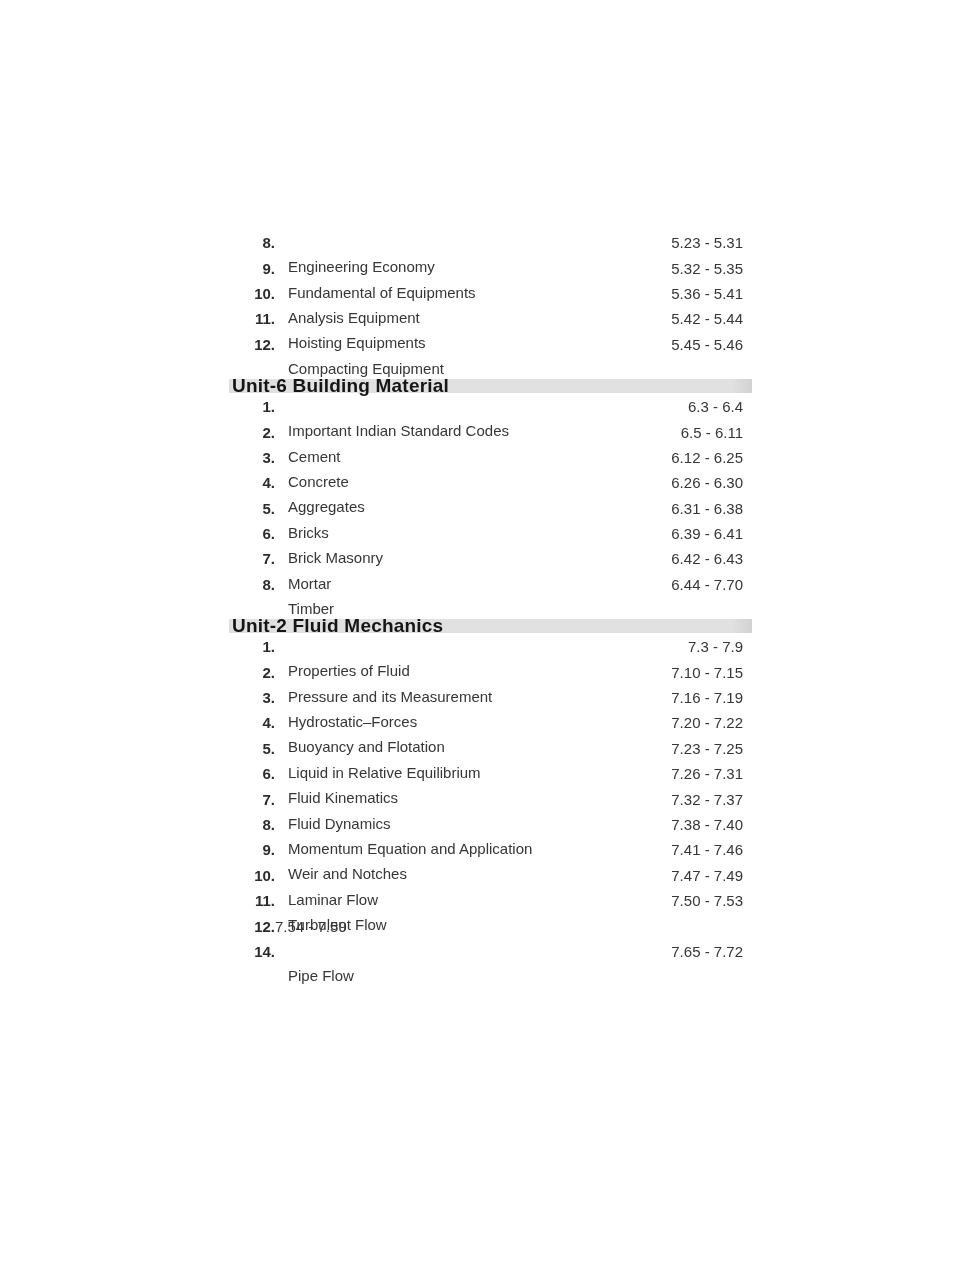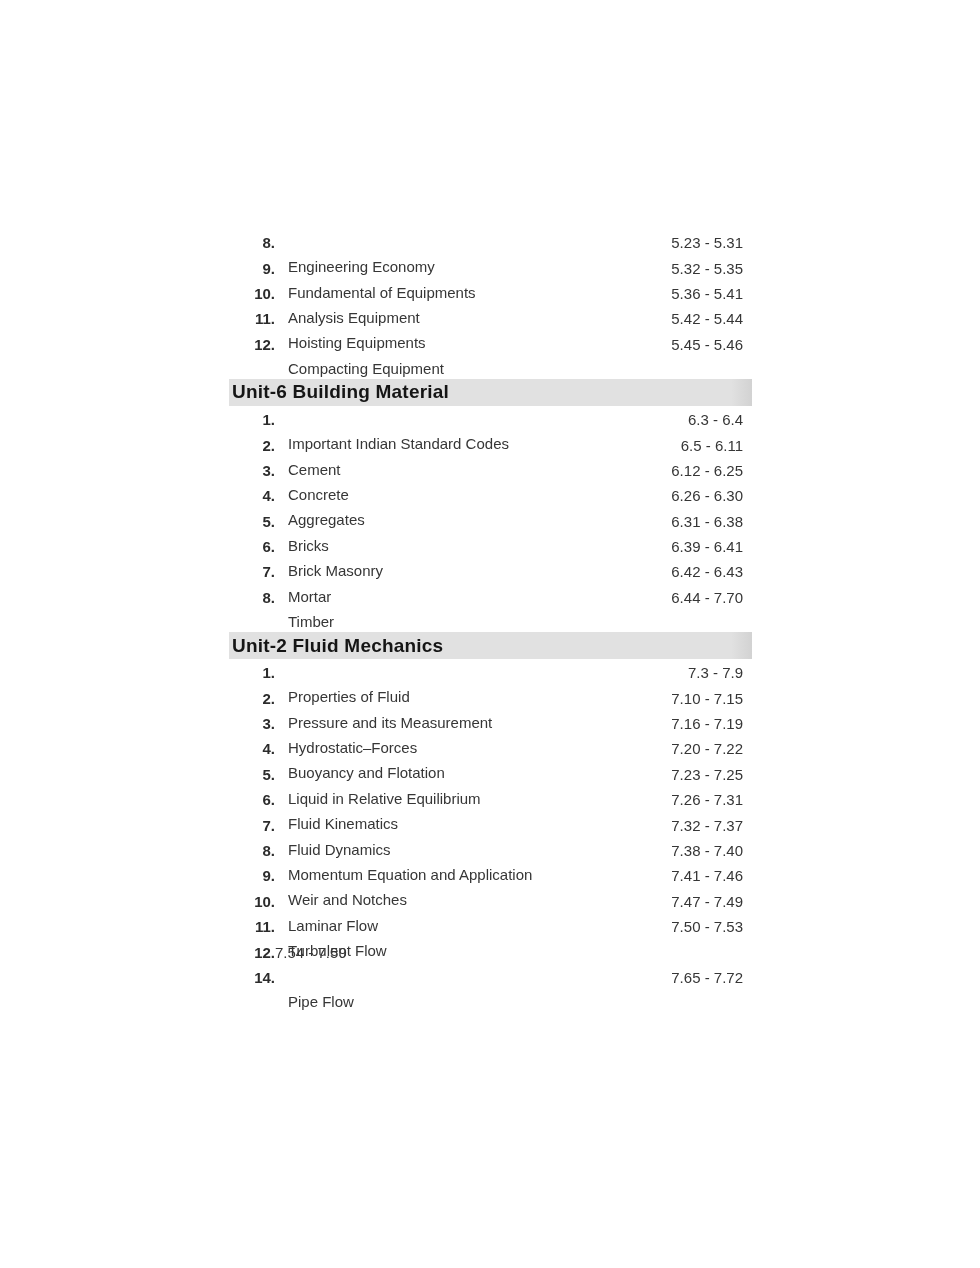--- a/index.html
+++ b/index.html
@@ -18,21 +18,21 @@
     background: #ffffff;
   }
   .toc {
     position: absolute;
     left: 229px;
     top: 229px;
     width: 523px;
   }
   .unit-header {
     margin-top: 22px;
-    height: 27px;
+    height: 14px;
     background: linear-gradient(to right, #e1e1e1 0%, #e1e1e1 96%, #d2d2d2 100%);
     display: flex;
     align-items: center;
     padding-left: 3px;
     box-sizing: border-box;
     font-size: 19px;
     font-weight: bold;
     letter-spacing: 0.2px;
     color: #151515;
   }

